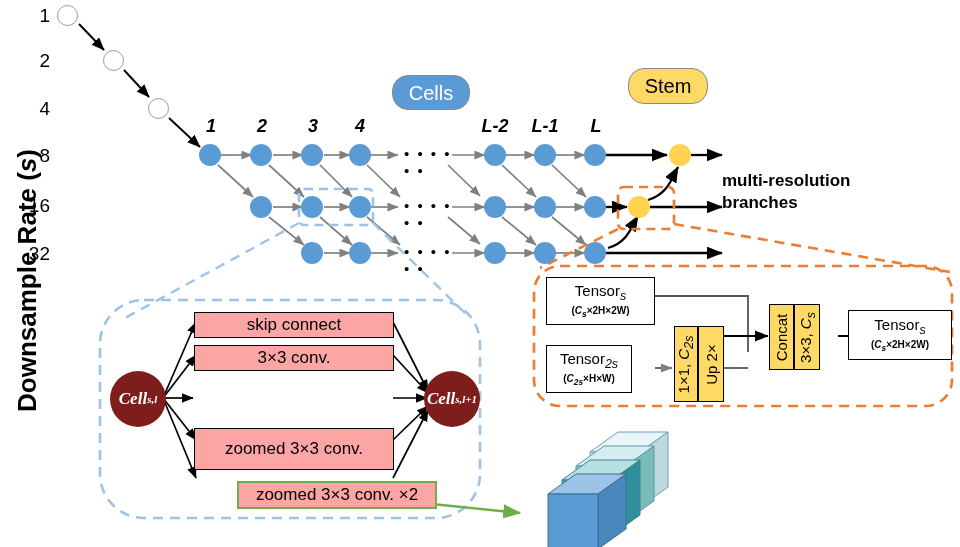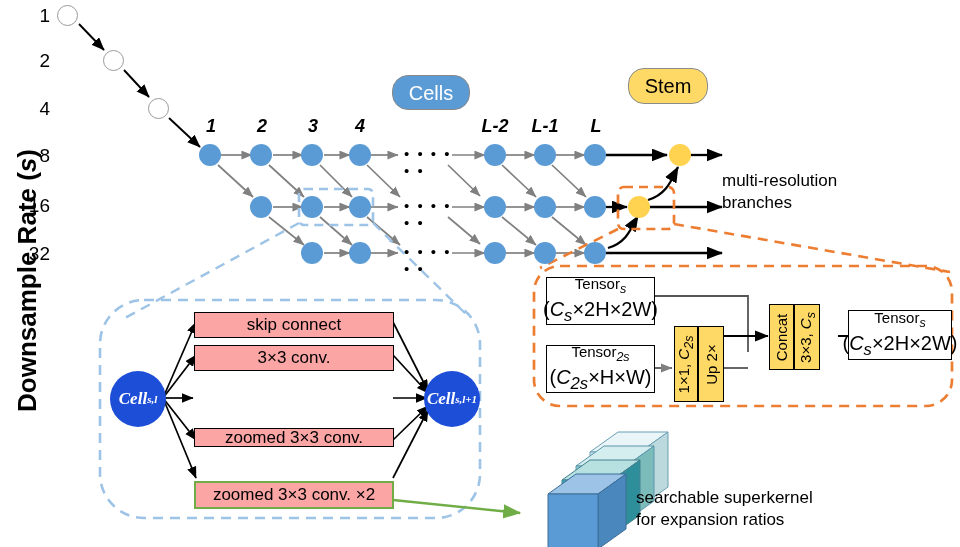--- a/index.html
+++ b/index.html
@@ -40,46 +40,46 @@
   .node-blue{background:#5b9bd5;}
   .node-yellow{background:#ffd34f;}
   .node-open{background:#ffffff;border:1.6px solid #9a9a9a;box-sizing:border-box;}
 
   
   .op-box{
     background:#fca5a5;border:1.7px solid #000;
     display:flex;align-items:center;justify-content:center;
     font-size:17px;box-sizing:border-box;text-align:center;
   }
-  .op-box.green{border:2.4px solid #70ad47;}
+  .op-box.green{border:2.4px solid #70ad47;margin-left:43px;}
   .yb{
     background:#ffd966;border:1.4px solid #000;box-sizing:border-box;
     display:flex;align-items:center;justify-content:center;
     font-size:15px;
   }
   .yb .vtxt{transform:rotate(-90deg);white-space:nowrap;}
   .tensor-box{
     background:#ffffff;border:1.6px solid #000;box-sizing:border-box;
     display:flex;flex-direction:column;align-items:center;justify-content:center;
     font-size:15px;line-height:1.25;
   }
-  .tensor-box .l2{font-size:20px;}
+  .tensor-box .l2{font-size:10px;font-weight:bold;}
   i.mi{font-style:italic;}
 
   
   .cell-circle{
-    border-radius:50%;background:#1d4ed8;color:#fff;
+    border-radius:50%;background:#7f1d1d;color:#fff;
     display:flex;align-items:center;justify-content:center;
     font-family:"Liberation Serif", serif; font-style:italic;
     font-size:17px; font-weight:700;
   }
   .cell-circle sub{font-size:11px;}
 
   
-  .caption-bold{font-size:17px;font-weight:400;line-height:1.3;}
+  .caption-bold{font-size:17px;font-weight:700;line-height:1.3;}
   #superkernel-caption{left:636px;top:487px;width:230px;}
   #branches-caption{left:722px;top:170px;width:220px;}
 
   sub{font-style:italic;}
 </style>
 </head>
 <body>
 
 <div class="stage">
 
@@ -272,37 +272,37 @@
     <span>Cell</span>
       <sub>s,l+1</sub>
   </div>
 
   <div class="abs op-box" style="left:194px;top:312px;width:200px;height:26px;">
     <span>skip connect</span>
   </div>
   <div class="abs op-box" style="left:194px;top:345px;width:200px;height:26px;">
     <span>3×3 conv.</span>
   </div>
-  <div class="abs op-box" style="left:194px;top:428px;width:200px;height:19px;">
+  <div class="abs op-box" style="left:194px;top:428px;width:200px;height:42px;">
     <span>zoomed 3×3 conv.</span>
   </div>
   <div class="abs op-box green" style="left:194px;top:481px;width:200px;height:28px;">
     <span>zoomed 3×3 conv. ×2</span>
   </div>
 
   <div class="abs tensor-box" style="left:546px;top:277px;width:109px;height:48px;">
     <div>
       <span>Tensor</span><sub>s</sub>
     </div>
     <div class="l2">
       <span>(</span><i class="mi">C</i><sub>s</sub><span>×2H×2W)</span>
     </div>
   </div>
 
-  <div class="abs tensor-box" style="left:546px;top:345px;width:109px;height:48px;">
+  <div class="abs tensor-box" style="left:546px;top:345px;width:86px;height:48px;">
     <div>
       <span>Tensor</span><sub>2s</sub>
     </div>
     <div class="l2">
       <span>(</span><i class="mi">C</i><sub>2s</sub><span>×H×W)</span>
     </div>
   </div>
 
   <div class="abs yb" style="left:674px;top:326px;width:24px;height:76px;">
     <span class="vtxt"><span>1×1, </span><i class="mi">C</i><sub>2s</sub></span>
@@ -347,18 +347,14 @@
       <polygon points="562,480 612,480 612,535 562,535" fill="#3fa9b5" stroke="#44808f" stroke-width="1"></polygon>
     </g>
 
     <g>
       <polygon points="576,474 626,474 598,494 548,494" fill="#9dc3e6" stroke="#3d6f99" stroke-width="1"></polygon>
       <polygon points="626,474 626,529 598,549 598,494" fill="#4a87bd" stroke="#3d6f99" stroke-width="1"></polygon>
       <polygon points="548,494 598,494 598,549 548,549" fill="#5b9bd5" stroke="#3d6f99" stroke-width="1"></polygon>
     </g>
   </svg>
 
-  <div class="abs caption-bold" id="superkernel-caption">
-    <div>searchable superkernel</div>
-    <div>for expansion ratios</div>
-  </div>
 
 </div>
 
 </body></html>

